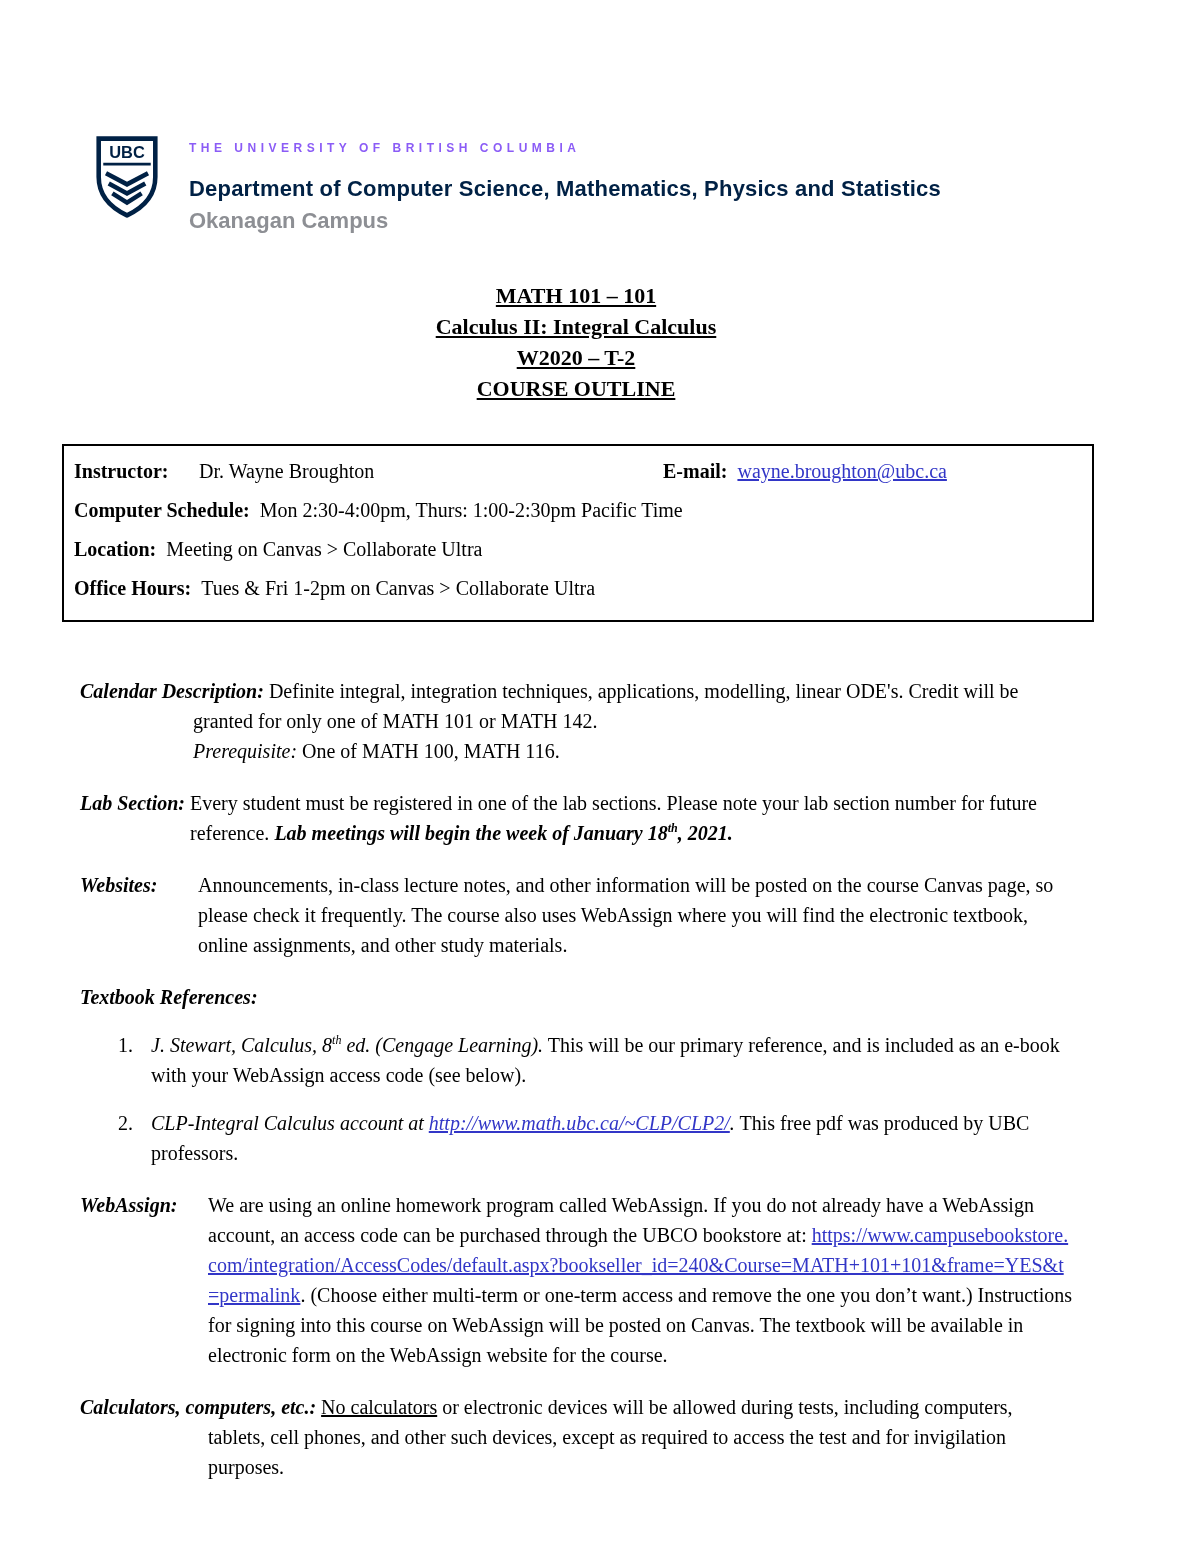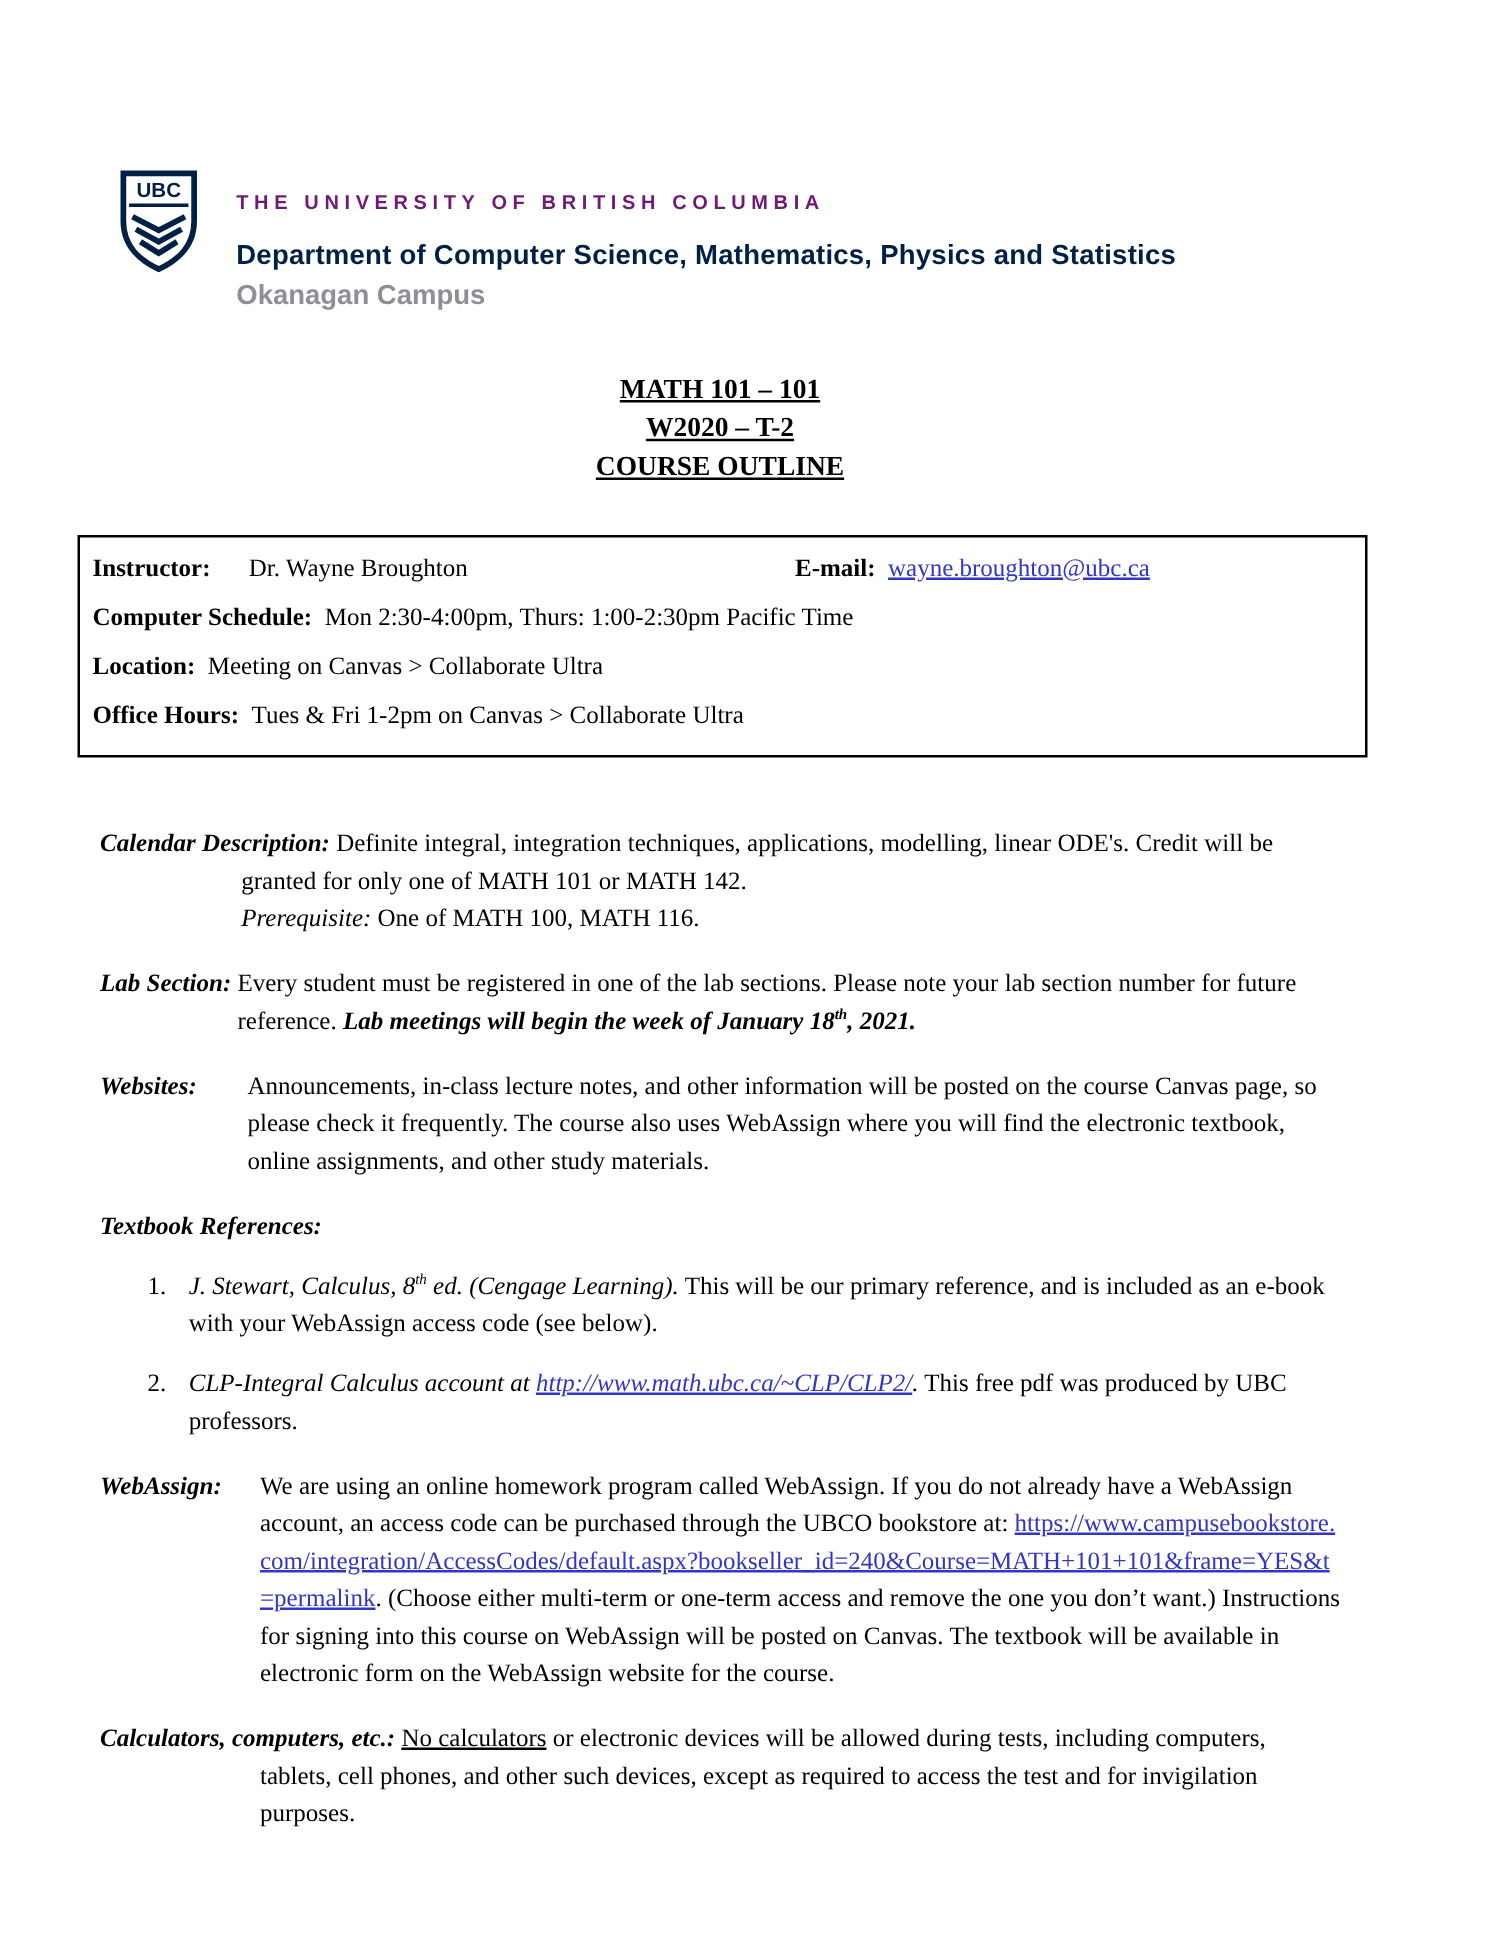--- a/index.html
+++ b/index.html
@@ -14,31 +14,31 @@
     font-size: 20px;
     line-height: 30px;
     position: relative;
     overflow: hidden;
   }
 
   
   .ubc-header { display: flex; align-items: flex-start; padding: 135px 80px 0 95px; }
   .ubc-logo { width: 64px; height: 84px; flex: 0 0 auto; margin-right: 30px; }
   .header-text { padding-top: 1px; font-family: "Liberation Sans", sans-serif; }
-  .university-name { color: #701a75; font-weight: bold; font-size: 16px; letter-spacing: 4.5px; line-height: 24px; margin-top: 15px; }
+  .university-name { color: #8b5cf6; font-weight: bold; font-size: 12px; letter-spacing: 4.5px; line-height: 24px; }
   .department-name { color: #002145; font-weight: bold; font-size: 22px; line-height: 26px; margin-top: 16px; letter-spacing: 0.2px; }
   .campus-name { color: #8d8f94; font-weight: bold; font-size: 22px; line-height: 26px; margin-top: 6px; }
 
   
   .course-title { text-align: center; font-weight: bold; font-size: 22px; line-height: 31px; margin-top: 46px; text-decoration: underline; }
 
   
   .info-box { border: 2px solid #000; margin: 40px 58px 0 62px; padding: 6px 10px 12px 10px; }
   .info-row { padding: 6px 0; line-height: 27px; }
-  .info-row-split { display: flex; }
+  .info-row-split { display: flex; gap: 27px; }
   .info-cell-left { width: 562px; flex: 0 0 auto; }
   .info-cell-right { flex: 1; }
   .info-label { font-weight: bold; margin-right: 10px; }
   .info-label-wide { display: inline-block; width: 125px; margin-right: 0; }
 
   
   .body-text { padding: 54px 78px 0 80px; }
   p { margin: 0; }
   .section { margin-top: 22px; }
   .b { font-weight: bold; font-style: italic; }
@@ -80,20 +80,21 @@
     </div>
     <div class="header-text">
       <div class="university-name">THE UNIVERSITY OF BRITISH COLUMBIA</div>
       <div class="department-name">Department of Computer Science, Mathematics, Physics and Statistics</div>
       <div class="campus-name">Okanagan Campus</div>
     </div>
   </header>
 
   <div class="course-title">
     <div>MATH 101 – 101</div>
+    <div>Calculus II: Integral Calculus</div>
     <div>W2020 – T-2</div>
     <div>COURSE OUTLINE</div>
   </div>
 
   <div class="info-box">
     <div class="info-row info-row-split">
       <div class="info-cell-left">
         <span class="info-label info-label-wide">Instructor:</span><span>Dr. Wayne Broughton</span>
       </div>
       <div class="info-cell-right">

